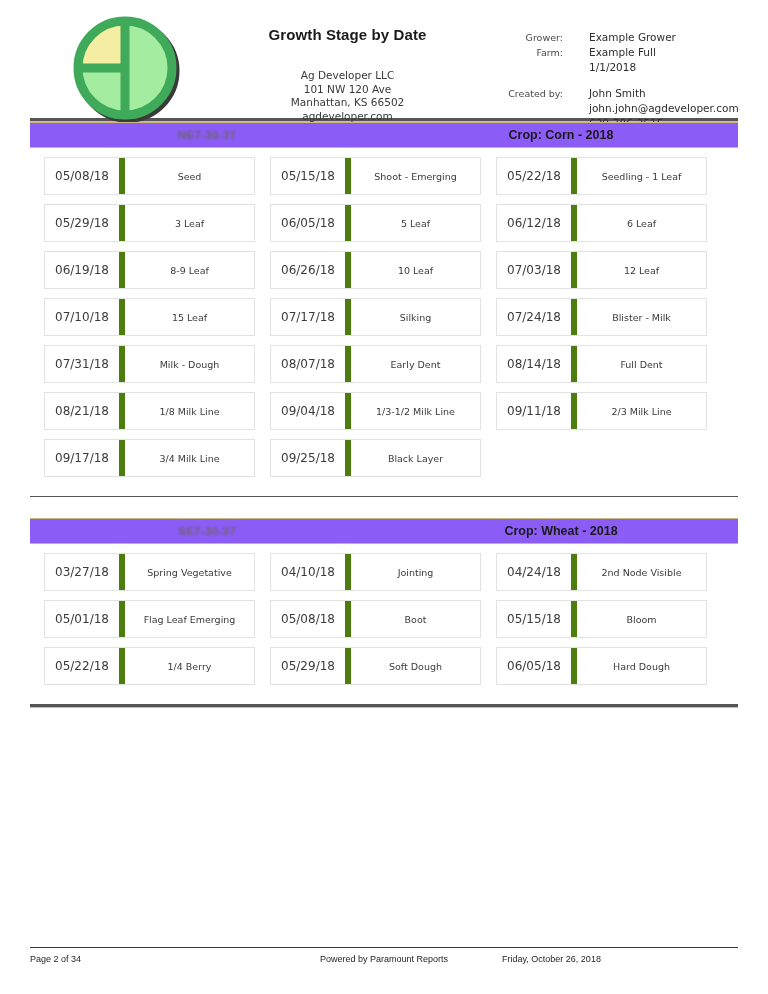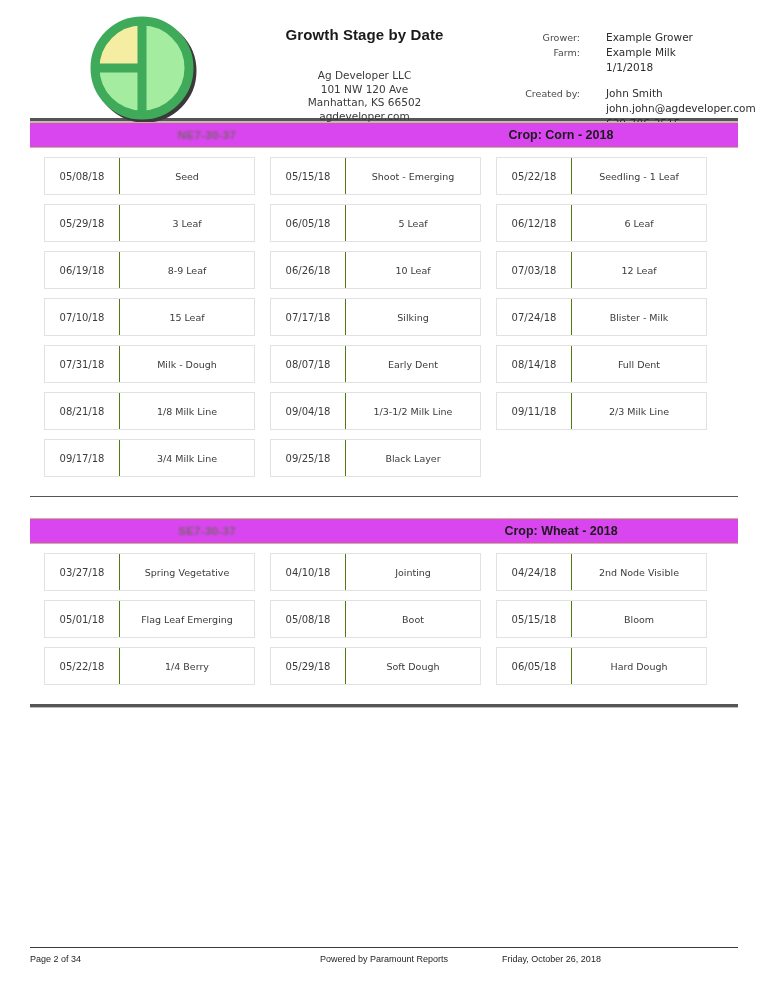--- a/index.html
+++ b/index.html
@@ -23,21 +23,20 @@
     box-sizing: border-box;
   }
 
   
   .report-header {
     display: flex;
     align-items: flex-start;
     padding: 8px 30px 0 30px;
     height: 118px;
     box-sizing: border-box;
-    margin-left: 17px;
   }
 
   .logo-wrap {
     width: 190px;
     flex: 0 0 190px;
     display: flex;
     justify-content: center;
     align-items: flex-start;
     padding-top: 4px;
   }
@@ -99,21 +98,21 @@
   .rule-thin {
     margin: 0 30px;
     height: 1px;
     background: #555555;
   }
 
   
   .section { margin: 0 30px; }
 
   .section-bar {
-    background: #d946ef;
+    background: #8b5cf6;
     border-top: 1px solid #cbb97e;
     border-bottom: 1px solid #cbb97e;
     height: 24px;
     display: flex;
     align-items: center;
     position: relative;
   }
   .section-field {
     flex: 0 0 50%;
     text-align: center;
@@ -149,25 +148,25 @@
     border: 1px solid #e2e2e2;
     box-sizing: border-box;
     display: flex;
     align-items: stretch;
     background: #ffffff;
   }
   .stage-cell:nth-child(3n) { margin-right: 0; }
 
   .cell-date {
     flex: 0 0 74px;
-    border-right: 1px solid #4d7c0f;
+    border-right: 6px solid #4d7c0f;
     display: flex;
     align-items: center;
     justify-content: center;
-    font-size: 10px;
+    font-size: 12px;
     color: #3b3b3b;
   }
   .cell-stage {
     flex: 1 1 auto;
     display: flex;
     align-items: center;
     justify-content: center;
     font-size: 9.5px;
     color: #3b3b3b;
     text-align: center;
@@ -232,21 +231,21 @@
       <div class="company-line">agdeveloper.com</div>
     </div>
 
     <div class="meta-block">
       <div class="meta-row">
         <div class="meta-label">Grower:</div>
         <div class="meta-value">Example Grower</div>
       </div>
       <div class="meta-row">
         <div class="meta-label">Farm:</div>
-        <div class="meta-value">Example Milk</div>
+        <div class="meta-value">Example Full</div>
       </div>
       <div class="meta-row">
         <div class="meta-label"></div>
         <div class="meta-value">1/1/2018</div>
       </div>
       <div class="meta-gap"></div>
       <div class="meta-row">
         <div class="meta-label">Created by:</div>
         <div class="meta-value">John Smith</div>
       </div>

